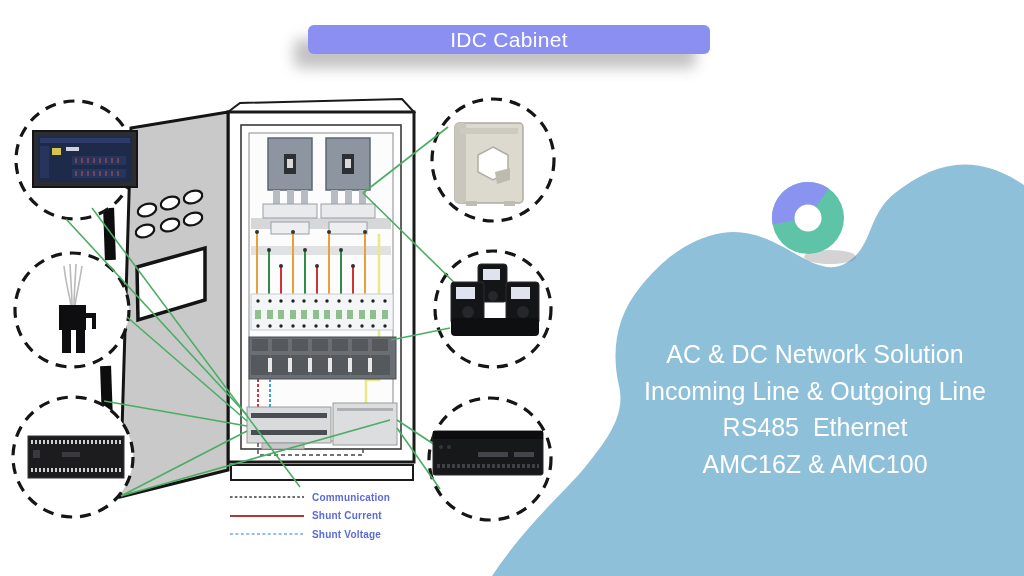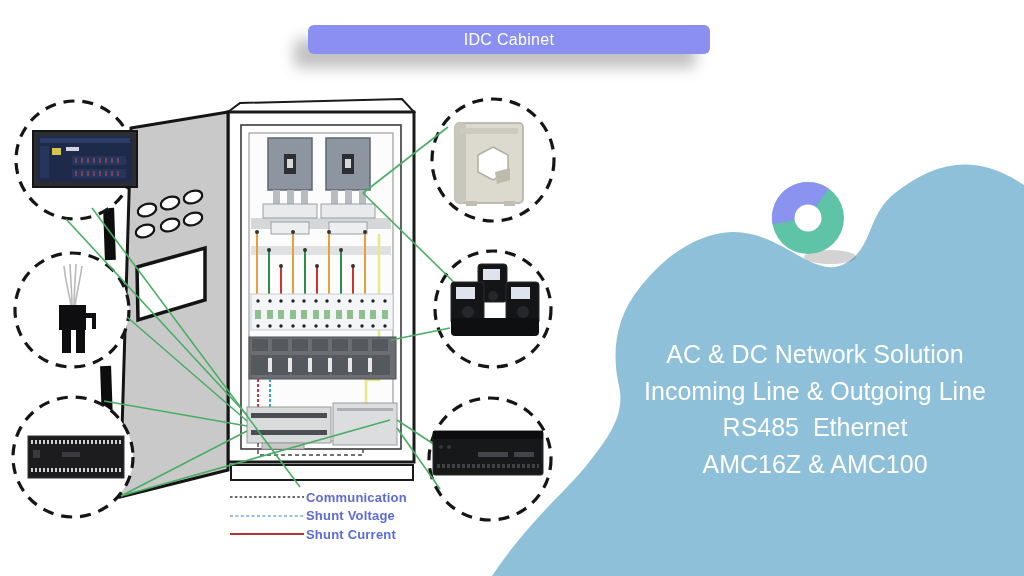--- a/index.html
+++ b/index.html
@@ -2,32 +2,32 @@
 <html><head>
 <meta charset="utf-8">
 <style>
   html,body{margin:0;padding:0;background:#fff;}
   .stage{position:relative;width:1024px;height:576px;background:#ffffff;overflow:hidden;
          font-family:"Liberation Sans",sans-serif;}
   
   .banner{position:absolute;left:308px;top:25px;width:402px;height:29px;border-radius:6px;
           background:#8a8ff1;display:flex;align-items:center;justify-content:center;
           box-shadow:-14px 14px 14px rgba(120,120,120,.45);z-index:6;}
-  .banner span{color:#fff;font-size:16px;letter-spacing:.3px;}
+  .banner span{color:#fff;font-size:21px;letter-spacing:.3px;}
   
   svg.diagram{position:absolute;left:0;top:0;z-index:4;}
   
   .solution-text{position:absolute;left:600px;top:336px;width:430px;z-index:7;
                  text-align:center;color:#fff;}
   .solution-text div{font-size:25px;line-height:36.5px;white-space:pre;}
   
   .legend{position:absolute;left:228px;top:488px;z-index:7;}
   .legend .row{display:flex;align-items:center;height:18.5px;}
   .legend svg{display:block;}
-  .legend .lbl{font-size:13px;font-weight:bold;color:#5b6bd8;letter-spacing:.2px;}
+  .legend .lbl{margin-left:6px;font-size:10px;font-weight:bold;color:#5b6bd8;letter-spacing:.2px;}
   .ls-fine{stroke-dasharray:2.6 2.2;stroke-width:1.7;}
   .ls-solid-y{stroke-width:2.4;}
   .ls-dash-b{stroke-dasharray:3 2.4;stroke-width:1.7;}
   .ls-solid-r{stroke-width:2;}
 </style>
 </head>
 <body>
 
 <div class="stage">
 
@@ -332,25 +332,25 @@
 
   <div class="legend">
     <div class="row">
       <svg width="78" height="8">
         <line x1="2" y1="4" x2="76" y2="4" class="ls-fine" stroke="#3c3c3c"></line>
       </svg>
       <span class="lbl">Communication</span>
     </div>
     <div class="row">
       <svg width="78" height="8">
+        <line x1="2" y1="4" x2="76" y2="4" class="ls-solid-r" stroke="#b23636"></line>
+      </svg>
+      <span class="lbl">Shunt Current</span>
+    </div>
+    <div class="row">
+      <svg width="78" height="8">
         <line x1="2" y1="4" x2="76" y2="4" class="ls-dash-b" stroke="#74aadd"></line>
       </svg>
       <span class="lbl">Shunt Voltage</span>
     </div>
-    <div class="row">
-      <svg width="78" height="8">
-        <line x1="2" y1="4" x2="76" y2="4" class="ls-solid-r" stroke="#b23636"></line>
-      </svg>
-      <span class="lbl">Shunt Current</span>
-    </div>
   </div>
 
 </div>
 
 </body></html>

